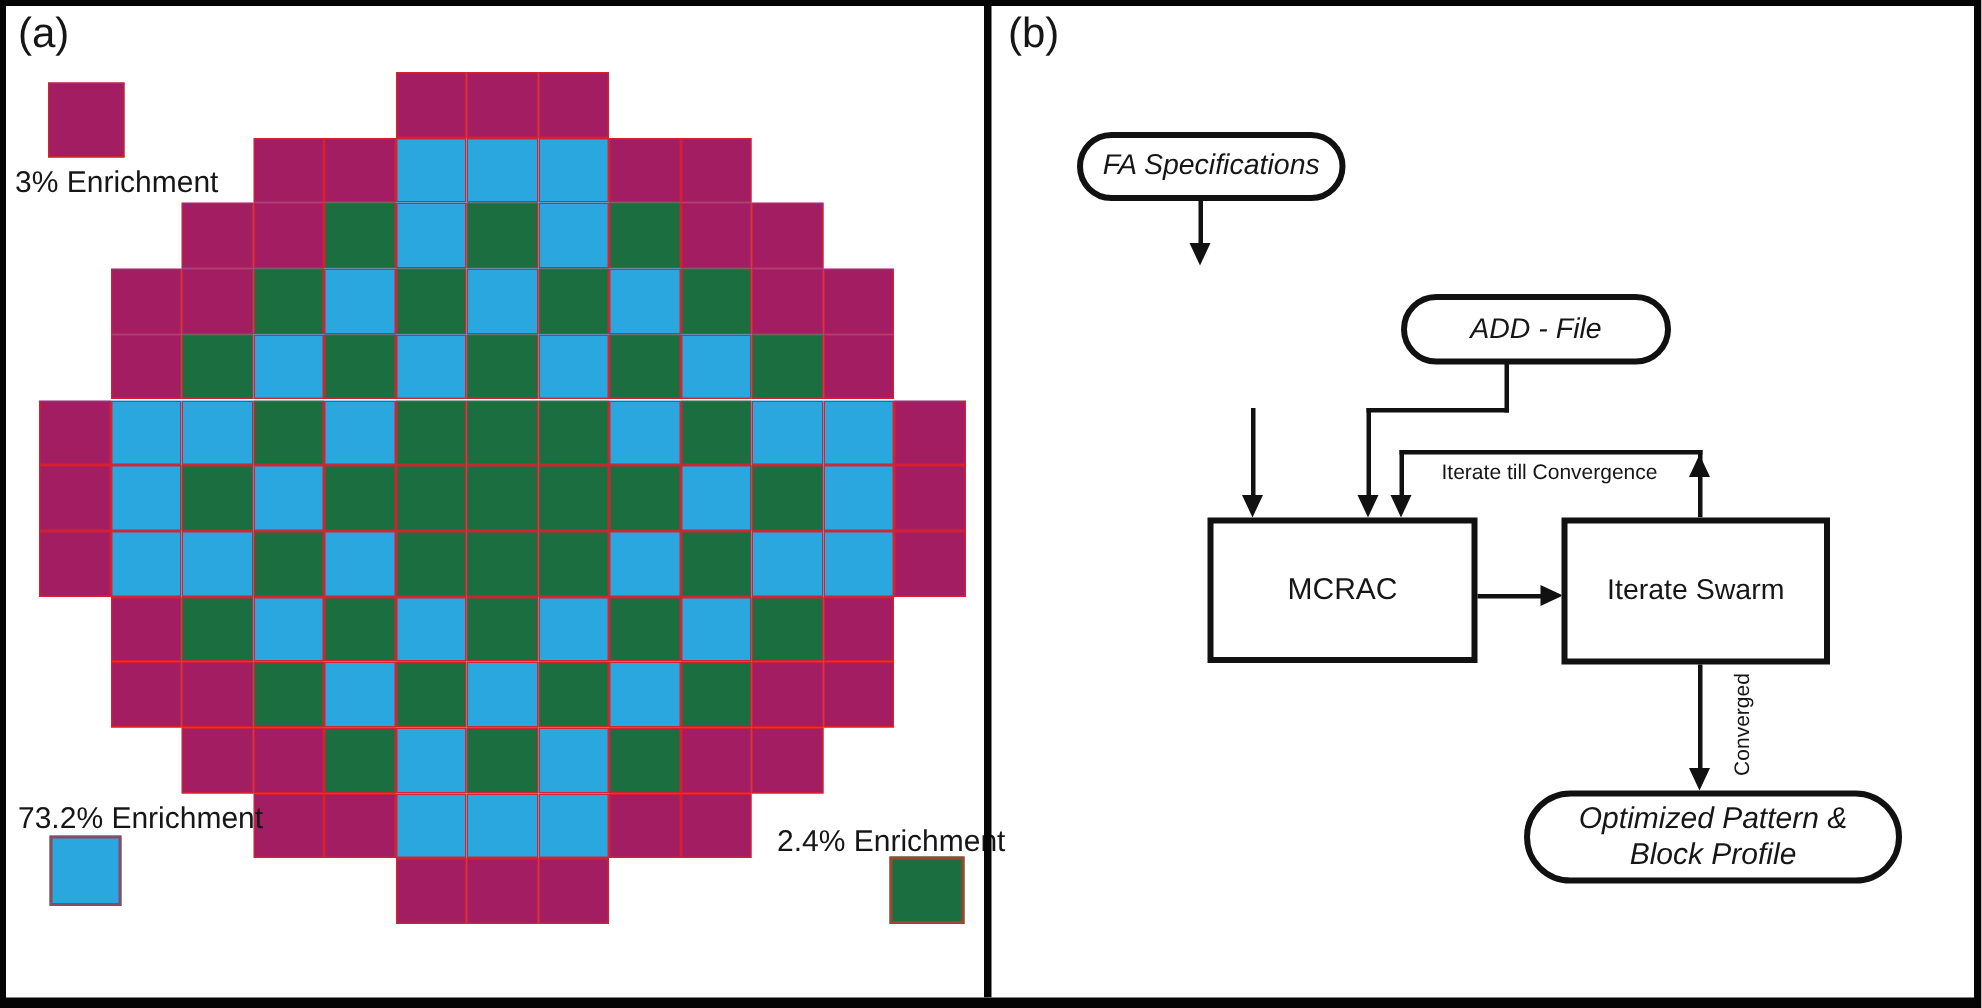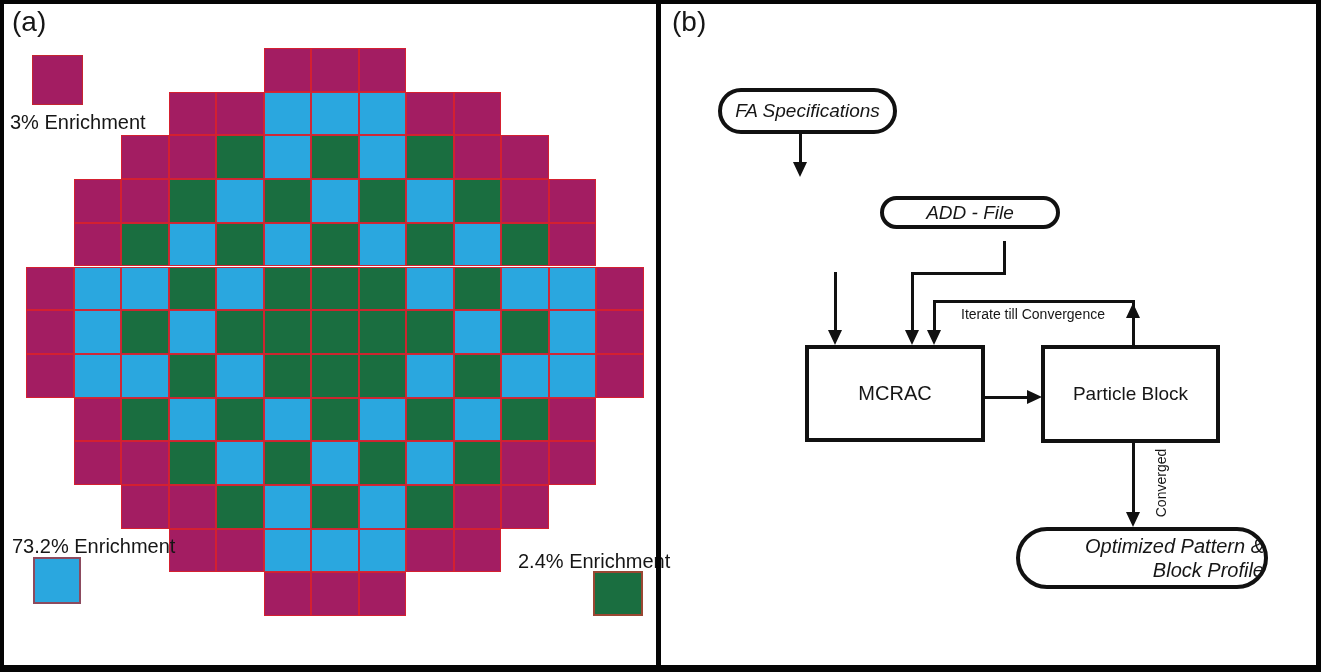--- a/index.html
+++ b/index.html
@@ -176,21 +176,21 @@
   <div class="abs panel-label" style="left:668px; top:2px;">(b)</div>
 
   <div class="abs node stadium" style="left:714px; top:84px; width:179px; height:46px;">
     <span>FA Specifications</span>
   </div>
 
   <div class="abs vline" style="left:794.5px; top:130px; height:30px;"></div>
   <div class="abs ah ah-down" style="left:789px; top:158px;"></div>
 
 
-  <div class="abs node stadium" style="left:876px; top:192px; width:180px; height:33px;">
+  <div class="abs node stadium" style="left:930px; top:192px; width:180px; height:47px;">
     <span>ADD - File</span>
   </div>
 
   <div class="abs vline" style="left:829.5px; top:268px; height:61px;"></div>
   <div class="abs ah ah-down" style="left:824px; top:326px;"></div>
 
   <div class="abs vline" style="left:999px; top:237px; height:34px;"></div>
   <div class="abs hline" style="left:906.5px; top:268px; width:95px;"></div>
   <div class="abs vline" style="left:906.5px; top:268px; height:61px;"></div>
   <div class="abs ah ah-down" style="left:901px; top:326px;"></div>
@@ -203,25 +203,25 @@
   <div class="abs edge-label" style="left:955px; top:302px; width:148px; text-align:center;">Iterate till Convergence</div>
 
   <div class="abs node" style="left:801px; top:341px; width:180px; height:97px; font-size:20px;">
     <span>MCRAC</span>
   </div>
 
   <div class="abs hline" style="left:981px; top:391.5px; width:44px;"></div>
   <div class="abs ah ah-right" style="left:1023px; top:385.5px;"></div>
 
   <div class="abs node" style="left:1037px; top:341px; width:179px; height:98px;">
-    <span>Particle Block</span>
+    <span>Iterate Swarm</span>
   </div>
 
   <div class="abs vline" style="left:1127.5px; top:439px; height:72px;"></div>
   <div class="abs ah ah-down" style="left:1122px; top:508px;"></div>
   <div class="abs edge-label" style="left:1117px; top:471px; width:80px; text-align:center; transform:rotate(-90deg);">Converged</div>
 
-  <div class="abs node stadium" style="left:1012px; top:523px; width:252px; height:62px; border-radius:31px; font-size:20px;align-items:flex-end;">
+  <div class="abs node stadium" style="left:1012px; top:523px; width:252px; height:62px; border-radius:31px; font-size:20px;">
     <span>Optimized Pattern &amp;</span>
     <span>Block Profile</span>
   </div>
 
 </div>
 
 </body></html>

